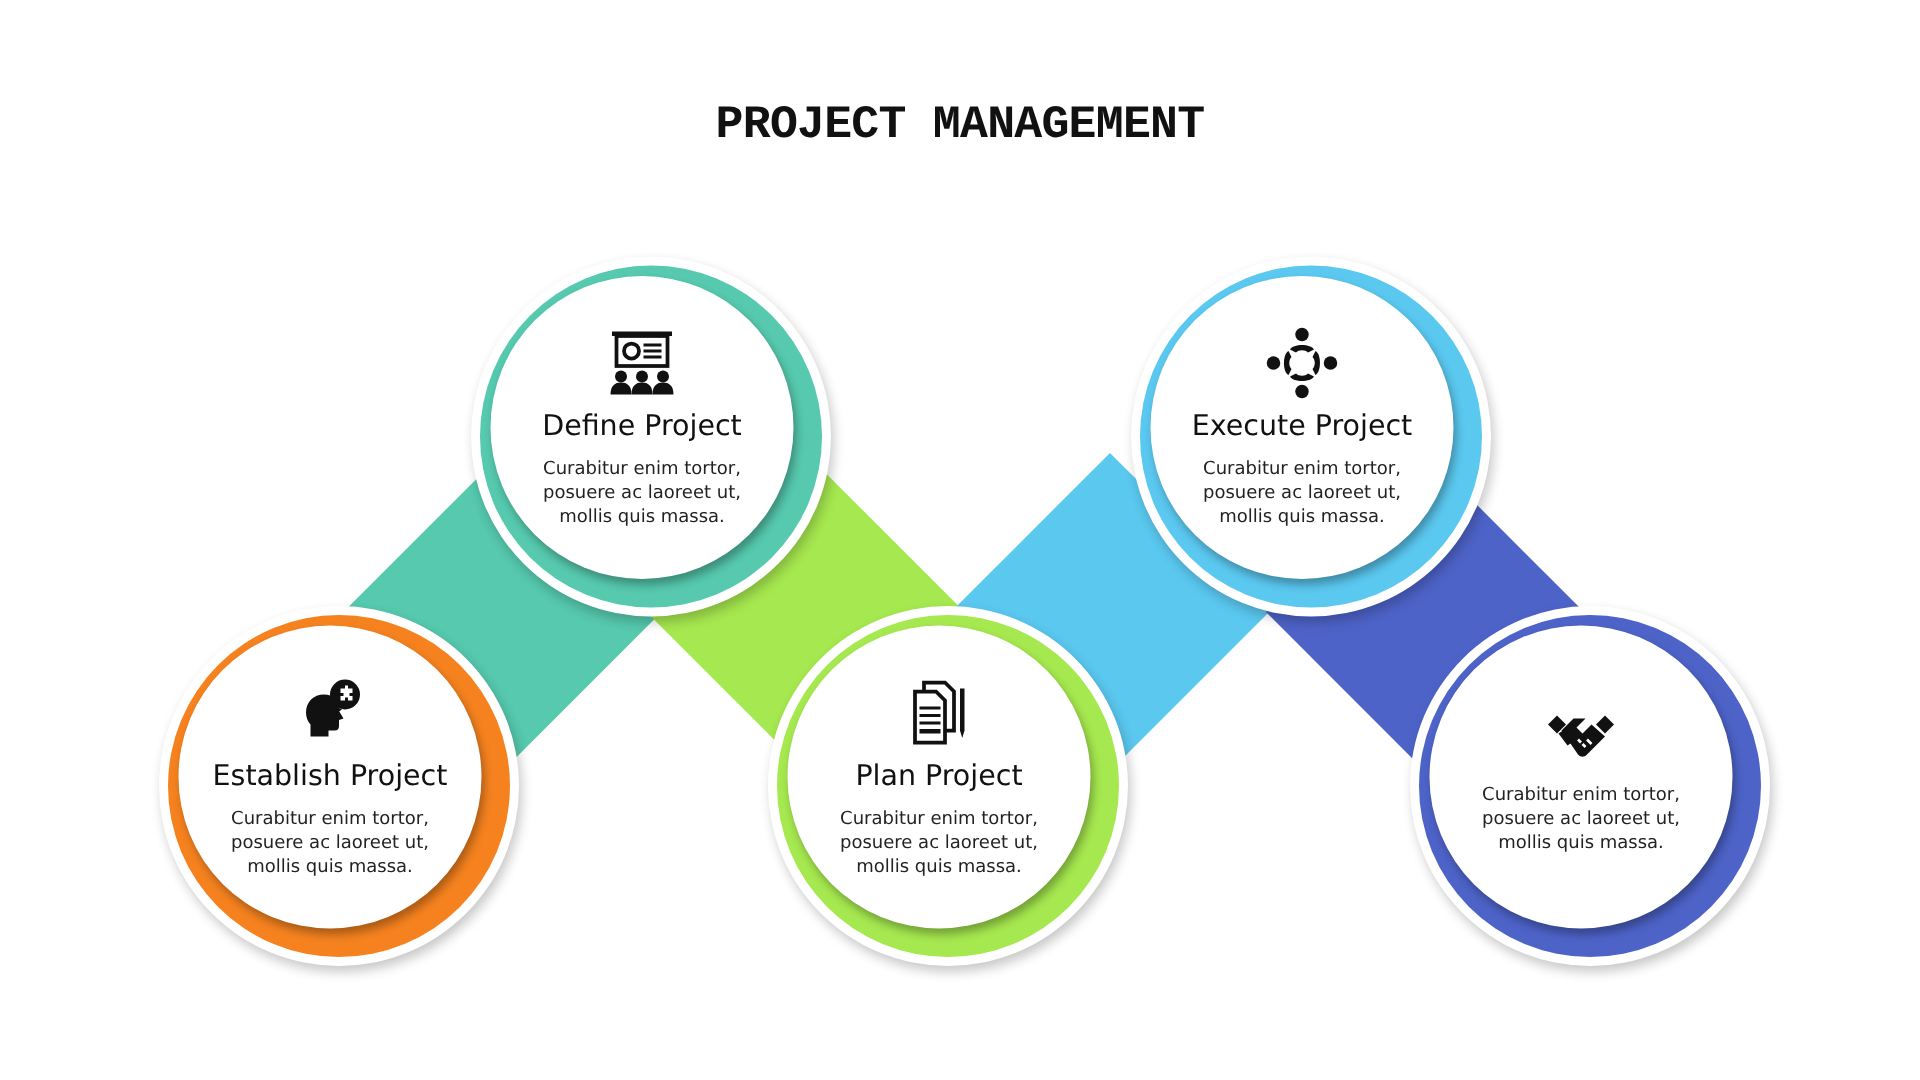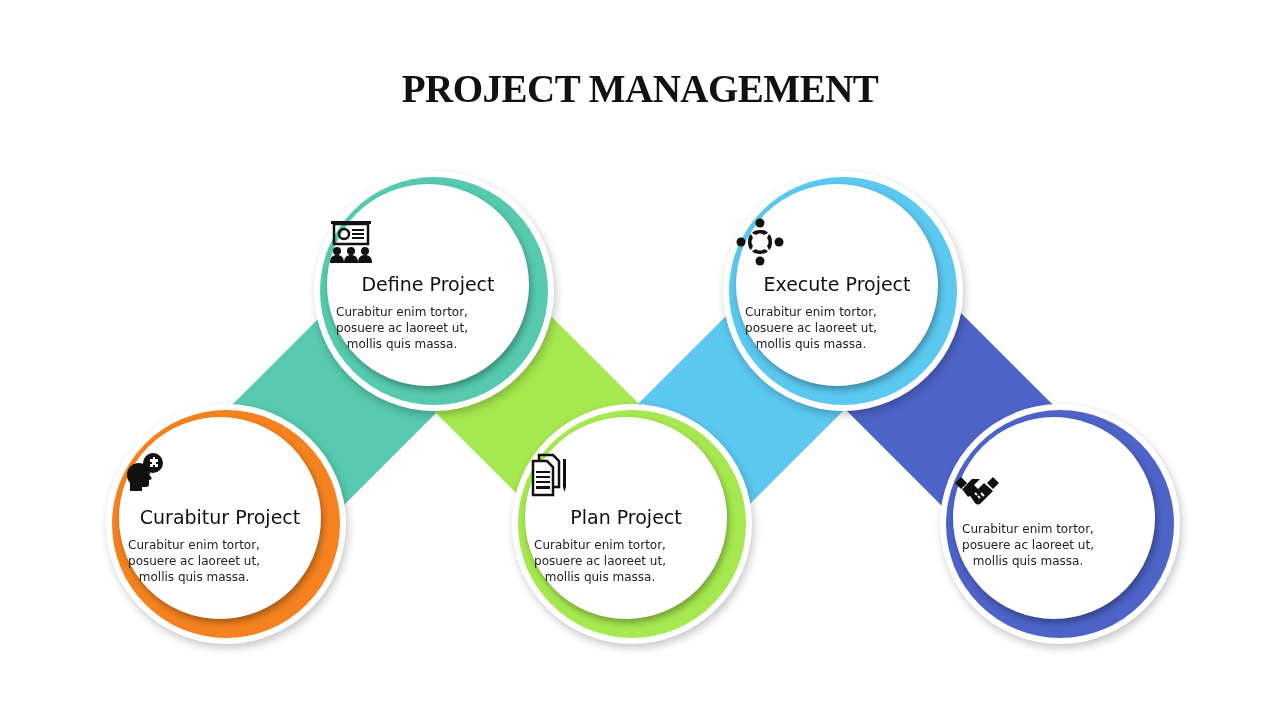--- a/index.html
+++ b/index.html
@@ -1,21 +1,21 @@
 <!DOCTYPE html>
 <html><head>
 <meta charset="utf-8">
 <style>
   html, body { margin: 0; padding: 0; background: #ffffff; }
   body { width: 1280px; height: 720px; position: relative; overflow: hidden; font-family: "DejaVu Sans", sans-serif; }
-  .title { position: absolute; left: 0; top: 66px; width: 1280px; text-align: center; font-family: Liberation Serif, serif; font-weight: bold; font-size: 39px; letter-spacing: -0.5px; color: #111111; }
+  .title { position: absolute; left: 0; top: 66px; width: 1280px; text-align: center; font-family: Liberation Mono, monospace; font-weight: bold; font-size: 31px; letter-spacing: -0.5px; color: #111111; }
   .connector { position: absolute; width: 150px; height: 150px; transform: translate(-50%, -50%) rotate(45deg); }
   .node { position: absolute; width: 240px; height: 240px; transform: translate(-50%, -50%); border-radius: 50%; background: #ffffff; box-shadow: 2px 4px 8px rgba(0,0,0,0.22); }
   .ring { position: absolute; left: 6px; top: 6px; width: 228px; height: 228px; border-radius: 50%; }
-  .inner { position: absolute; left: 13px; top: 13px; width: 202px; height: 202px; border-radius: 50%; background: #ffffff; box-shadow: 2px 4px 6px rgba(0,0,0,0.30); display: flex; flex-direction: column; justify-content: center; text-align: center; }
+  .inner { position: absolute; left: 13px; top: 13px; width: 202px; height: 202px; border-radius: 50%; background: #ffffff; box-shadow: 2px 4px 6px rgba(0,0,0,0.30); display: flex; flex-direction: column; align-items: center; justify-content: center; text-align: center; }
   .icon { width: 48px; height: 48px; margin-bottom: 6px; }
   .icon svg { width: 100%; height: 100%; }
   .node-title { font-family: "DejaVu Sans", sans-serif; font-size: 19px; color: #111111; line-height: 24px; margin-bottom: 8px; padding: 0 8px; }
   .node-desc { font-family: "DejaVu Sans", sans-serif; font-size: 12px; color: #222222; line-height: 16px; width: 150px; }
 </style>
 </head>
 <body>
 
 <div class="title">PROJECT MANAGEMENT</div>
 
@@ -28,21 +28,21 @@
   <div class="ring" style="background:#F5821F;"></div>
   <div class="inner">
     <div class="icon">
       <svg viewBox="0 0 48 48">
           <path d="M20 12c-7 0-12 5-12 12 0 3 1 6 3 8v8h12v-4h4c2 0 3-1 3-3v-4l3-1-3-5c0-7-4-11-10-11z" fill="#111"></path>
           <circle cx="34" cy="12" r="10" fill="#111"></circle>
           <path d="M28 20l-2 6 6-4z" fill="#111"></path>
           <path d="M31 8h3v-2h2v2h3v3h-2v2h2v3h-3v-2h-2v2h-3v-3h2v-2h-2z" fill="#fff"></path>
         </svg>
     </div>
-    <div class="node-title">Curabitur Project</div>
+    <div class="node-title">Establish Project</div>
     <div class="node-desc">Curabitur enim tortor, posuere ac laoreet ut, mollis quis massa.</div>
   </div>
 </div>
 
 <div class="node" style="left:434px; top:291px;">
   <div class="ring" style="background:#56C9AE;"></div>
   <div class="inner">
     <div class="icon">
       <svg viewBox="0 0 48 48">
           <rect x="4" y="3" width="40" height="3" fill="#111"></rect>
@@ -76,21 +76,21 @@
           <rect x="11" y="30" width="14" height="2" fill="#111"></rect>
           <rect x="11" y="35" width="14" height="3" fill="#111"></rect>
           <path d="M38 8l3 0 0 28-1.5 5-1.5-5z" fill="#111"></path>
         </svg>
     </div>
     <div class="node-title">Plan Project</div>
     <div class="node-desc">Curabitur enim tortor, posuere ac laoreet ut, mollis quis massa.</div>
   </div>
 </div>
 
-<div class="node" style="left:843px; top:291px;text-decoration:underline;">
+<div class="node" style="left:874px; top:291px;text-decoration:underline;">
   <div class="ring" style="background:#5BC8F0;"></div>
   <div class="inner">
     <div class="icon">
       <svg viewBox="0 0 48 48">
           <circle cx="24" cy="5" r="4.5" fill="#111"></circle>
           <circle cx="24" cy="43" r="4.5" fill="#111"></circle>
           <circle cx="5" cy="24" r="4.5" fill="#111"></circle>
           <circle cx="43" cy="24" r="4.5" fill="#111"></circle>
           <path d="M16 15c2-4 14-4 16 0l-4 2c-2-2-6-2-8 0z" fill="#111"></path>
           <path d="M16 33c2 4 14 4 16 0l-4-2c-2 2-6 2-8 0z" fill="#111"></path>

